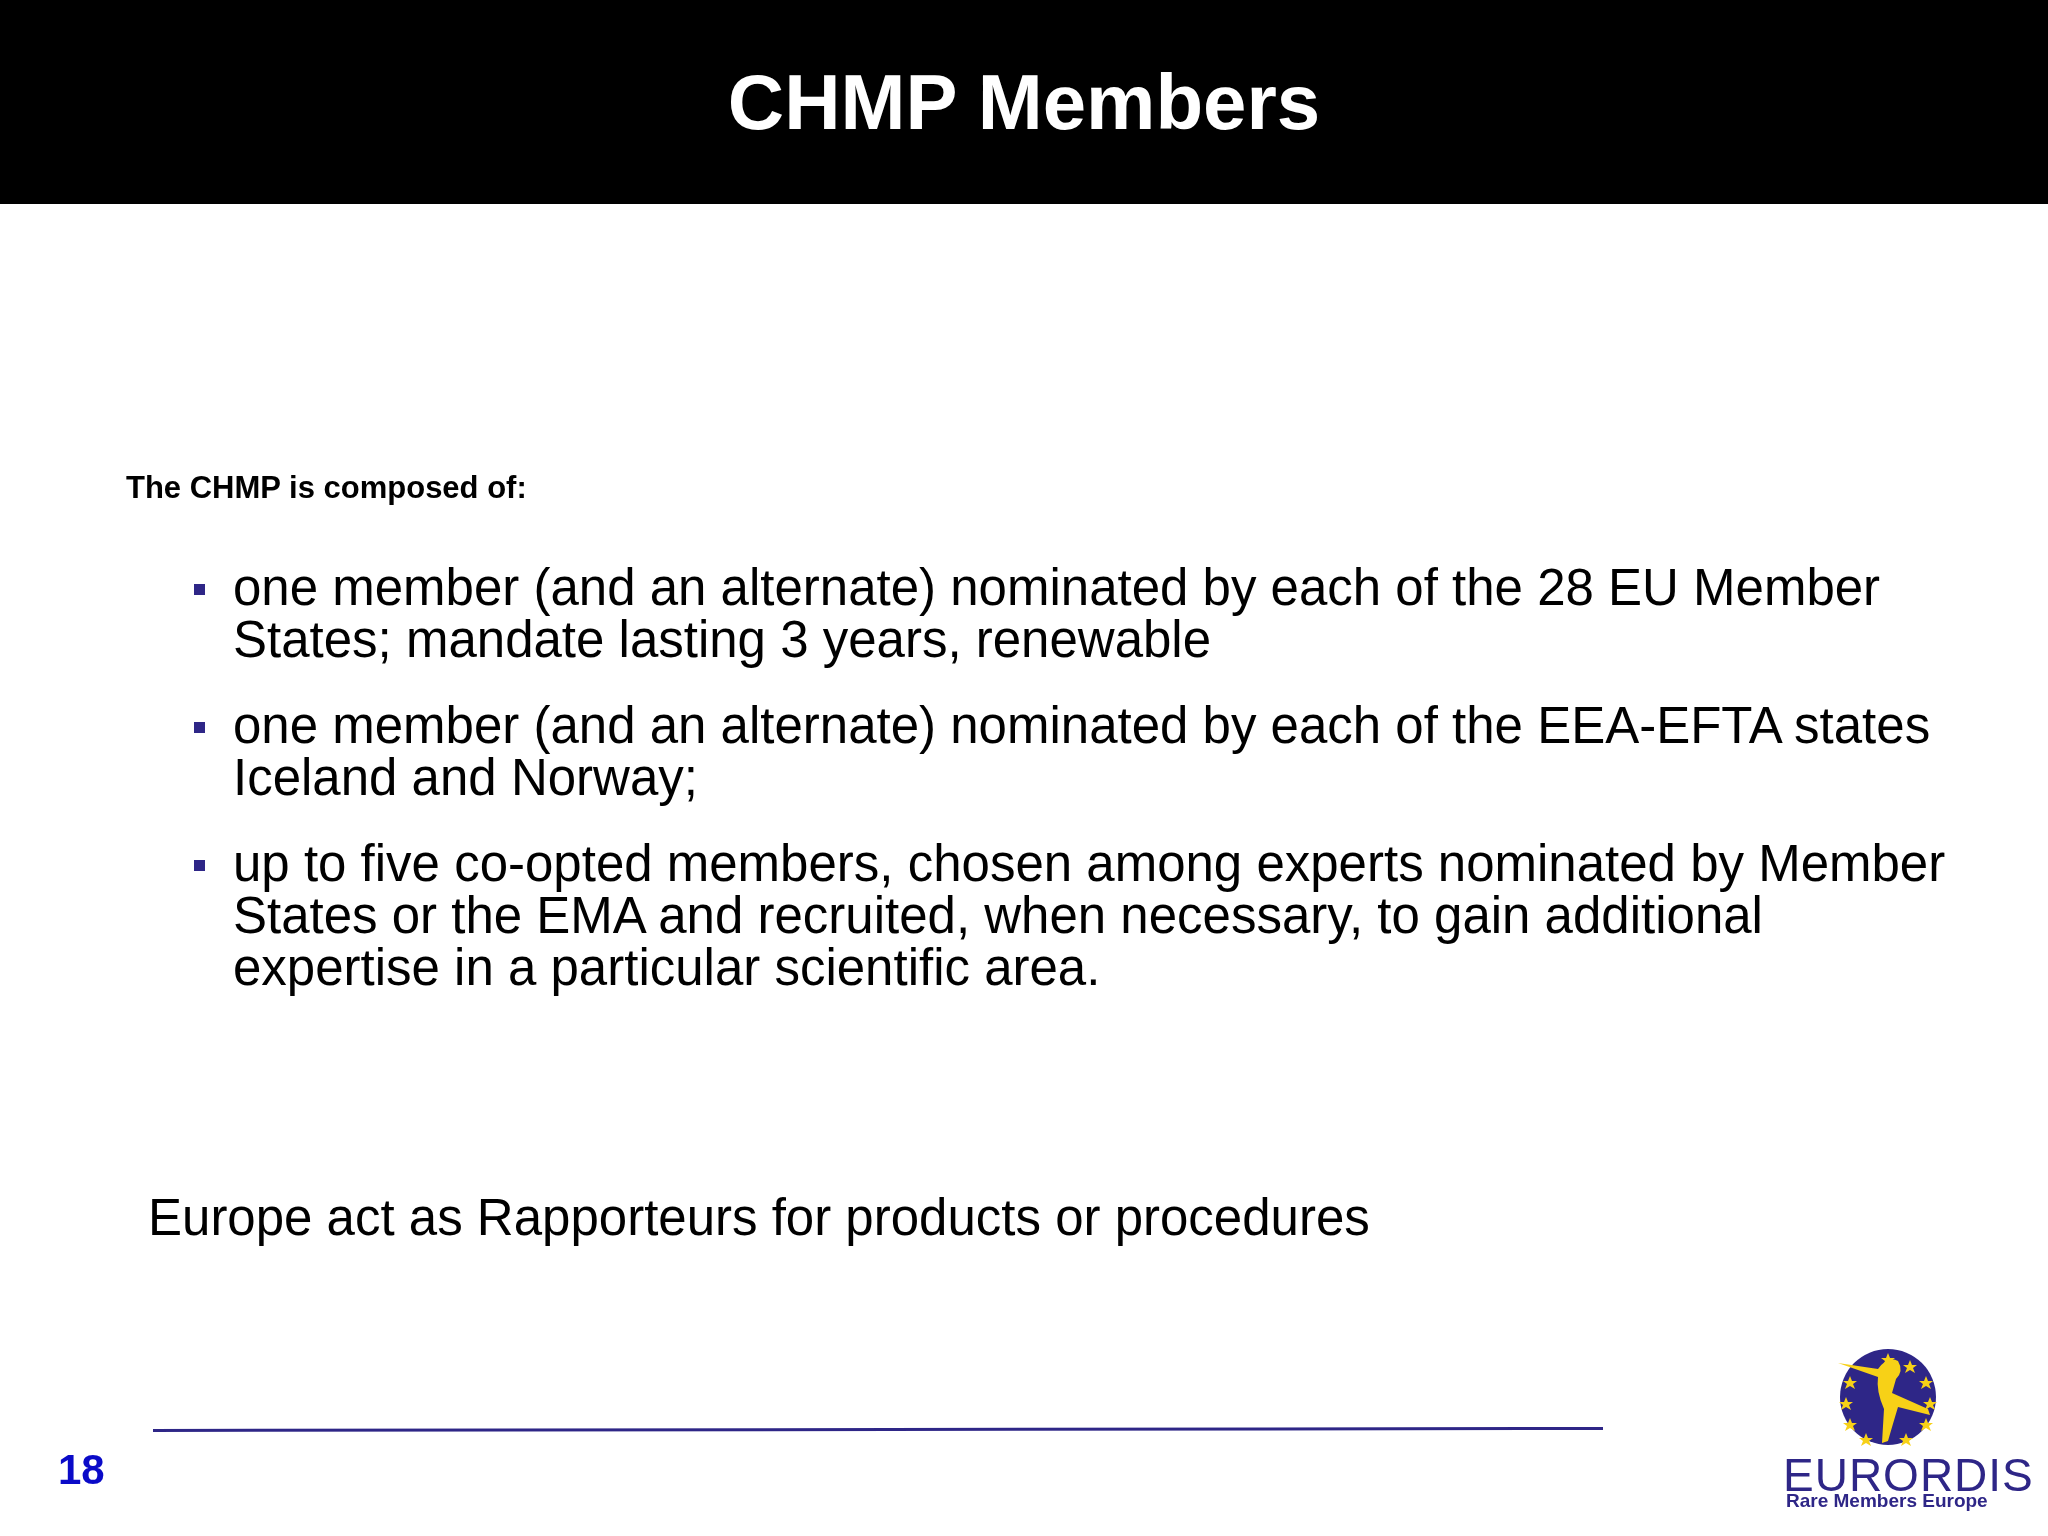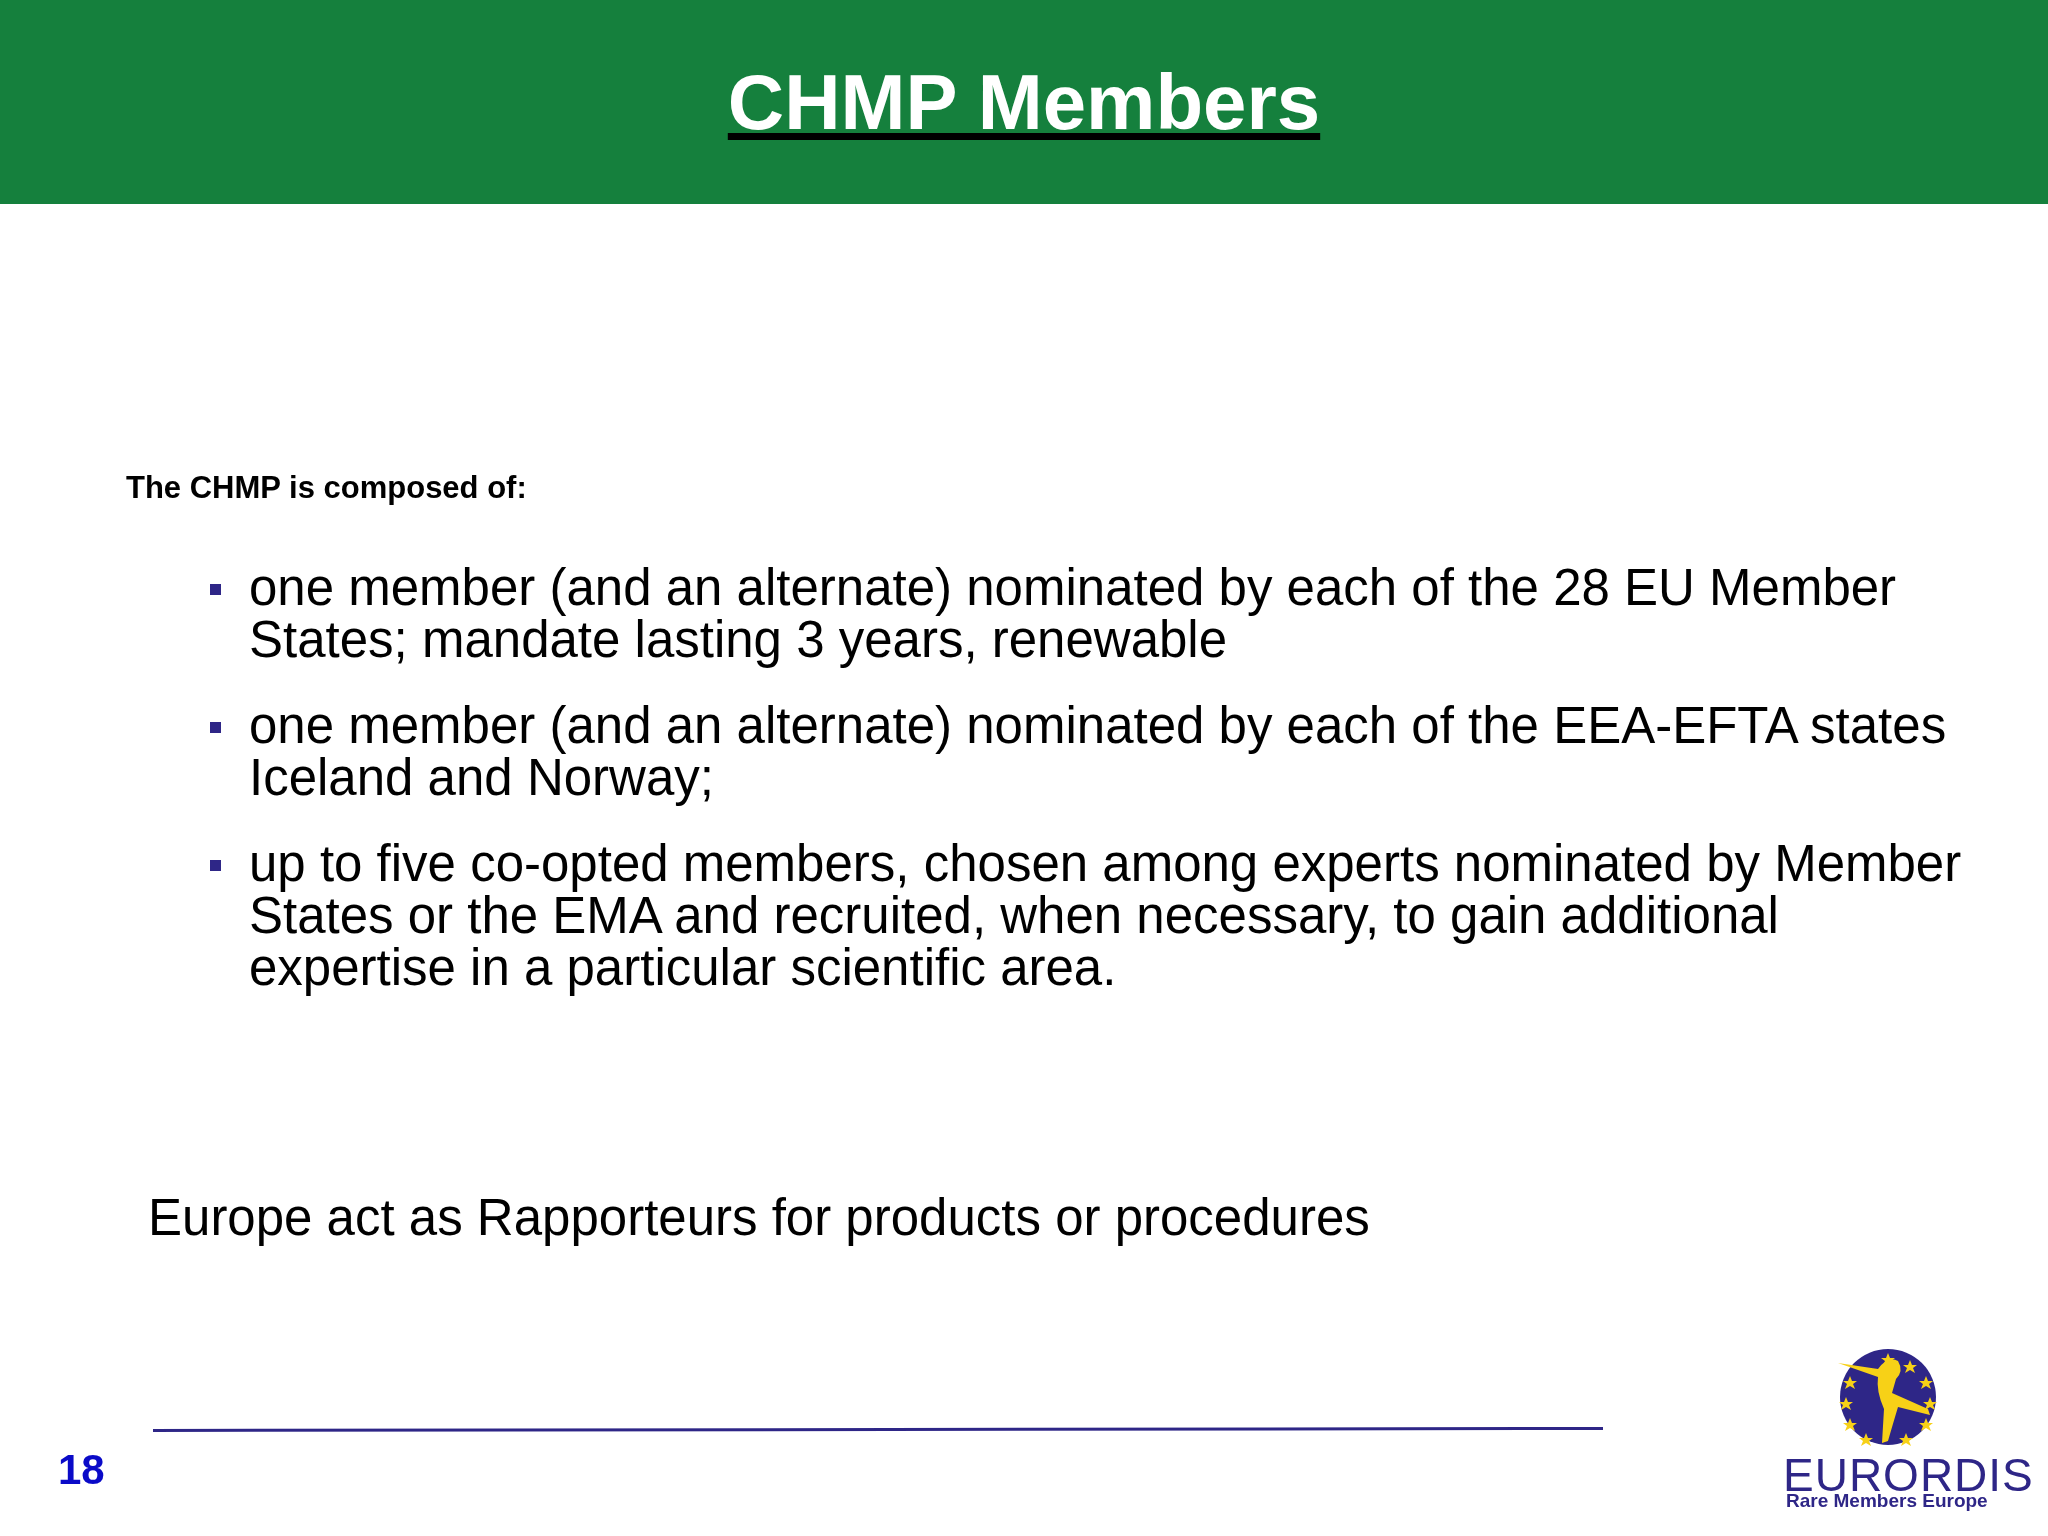--- a/index.html
+++ b/index.html
@@ -1,20 +1,20 @@
 <!DOCTYPE html>
 <html><head>
 <meta charset="utf-8">
 <style>
   html, body { margin:0; padding:0; }
   body { width:2048px; height:1536px; background:#ffffff; position:relative; overflow:hidden; font-family:"Liberation Sans", sans-serif; color:#000; }
-  .header { position:absolute; left:0; top:0; width:2048px; height:204px; background:#15803d; display:flex; align-items:center; justify-content:center;text-decoration:underline; }
+  .header { position:absolute; left:0; top:0; width:2048px; height:204px; background:#000000; display:flex; align-items:center; justify-content:center; }
   .title { color:#fff; font-weight:bold; font-size:78px; letter-spacing:0px; }
   .intro { position:absolute; left:126px; top:470px; font-size:31px; font-weight:bold; }
-  .list { position:absolute; left:206px; top:562px; width:1760px; margin:0; padding:0; list-style:none; }
+  .list { position:absolute; left:190px; top:562px; width:1760px; margin:0; padding:0; list-style:none; }
   .item { position:relative; padding-left:43px; font-size:51px; line-height:52px; margin-bottom:34px; }
   .bullet { position:absolute; left:4px; top:22px; width:11px; height:11px; background:#2e2687; }
   .closing { position:absolute; left:148px; top:1188px; font-size:51px; }
   .rule { position:absolute; left:153px; top:1428px; width:1450px; height:3px; background:#2e2687; transform:rotate(-0.08deg); }
   .page-num { position:absolute; left:58px; top:1446px; font-size:42px; font-weight:bold; color:#0a0ac8; }
   .logo { position:absolute; left:1780px; top:1345px; width:220px; height:180px; }
   .logo-word { position:absolute; left:1783px; top:1448px; font-size:46px; color:#2e2687; letter-spacing:1px; }
   .logo-sub { position:absolute; left:1786px; top:1490px; font-size:19px; font-weight:bold; color:#2e2687; }
 </style>
 </head>

